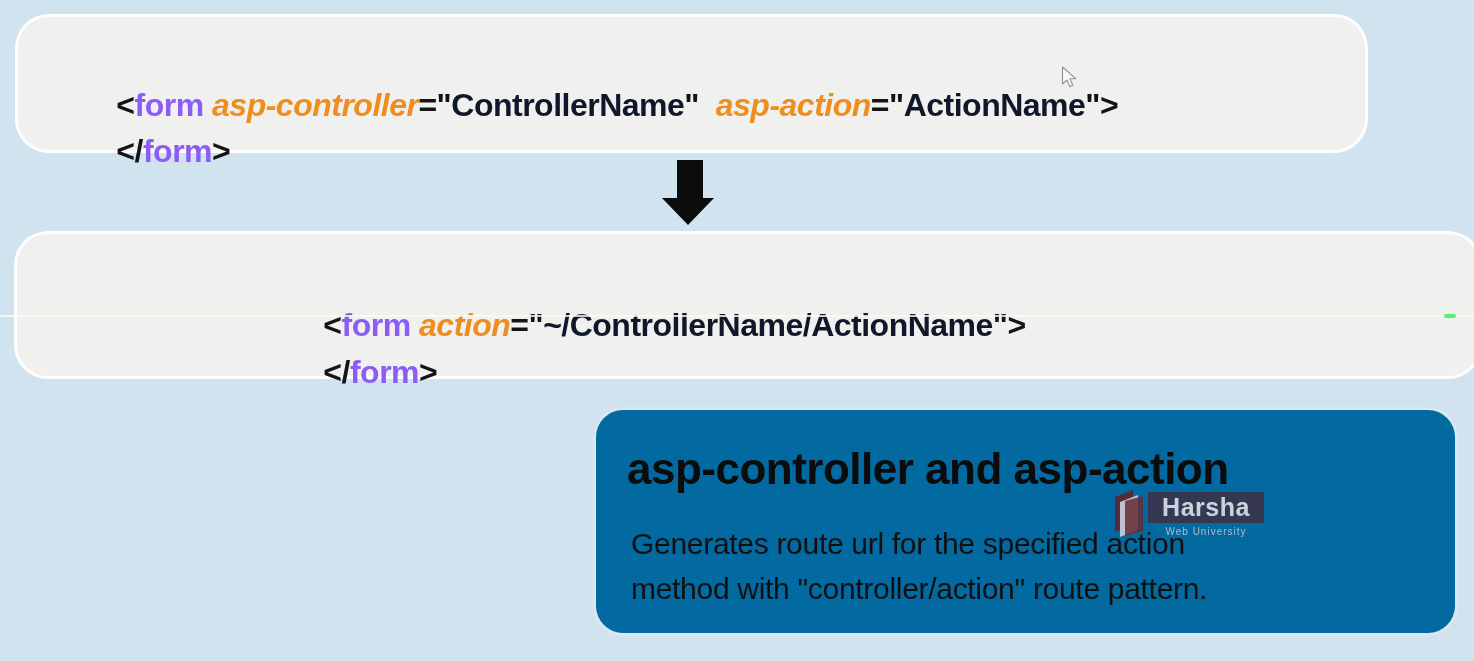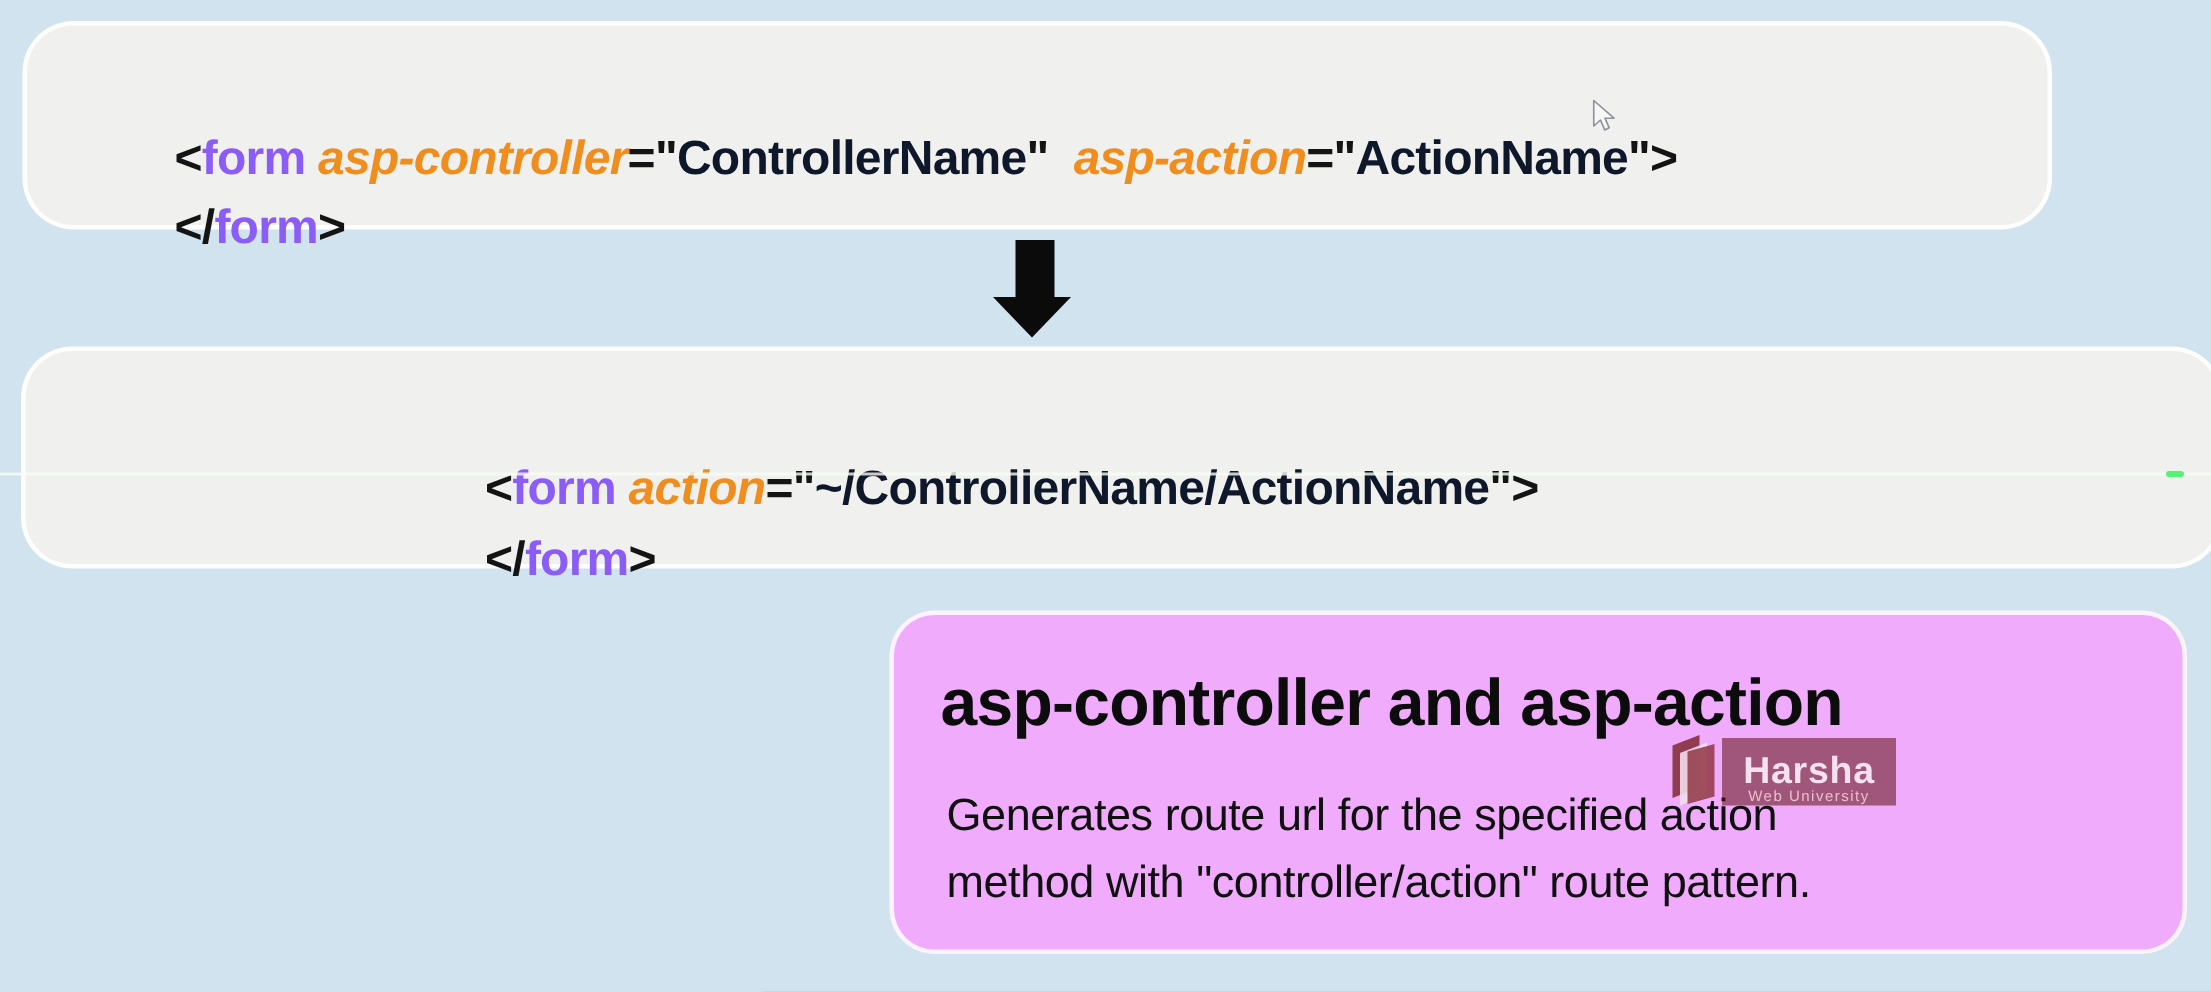--- a/index.html
+++ b/index.html
@@ -37,42 +37,42 @@
     position:absolute;left:0;top:315px;width:1474px;height:2px;
     background:rgba(248,252,242,0.8);
   }
   .scrub-dot{
     position:absolute;left:1444px;top:314px;width:12px;height:4px;
     background:#45ef68;border-radius:2px;opacity:0.9;
   }
   
   .info-box{
     position:absolute;left:593px;top:407px;width:865px;height:229px;
-    background:#f0abfc;border:3px solid rgba(255,255,255,0.85);
+    background:#0369a1;border:3px solid rgba(255,255,255,0.85);
     border-radius:30px;box-sizing:border-box;
   }
   .info-title{
     position:absolute;left:31px;top:34px;
     font-size:44px;font-weight:bold;letter-spacing:-0.5px;color:#0c0c0c;
     white-space:pre;
   }
   .info-desc{
     position:absolute;left:35px;width:800px;
     font-size:30px;color:#101010;letter-spacing:-0.3px;white-space:pre;
   }
   .desc1{top:117px;}
   .desc2{top:162px;}
   
   .wm-harsha{
     position:absolute;left:1112px;top:487px;width:152px;height:60px;
     opacity:0.82;z-index:5;
   }
   .wm-logo{position:absolute;left:0;top:2px;width:34px;height:52px;}
   .wm-band{
-    position:absolute;left:36px;top:5px;width:116px;height:45px;
+    position:absolute;left:36px;top:5px;width:116px;height:31px;
     background:rgba(96,18,18,0.68);
     display:flex;align-items:center;justify-content:center;
   }
   .wm-band-text{
     font-size:25px;font-weight:bold;color:rgba(255,246,246,0.95);
     letter-spacing:0.5px;
   }
   .wm-sub{
     position:absolute;left:36px;top:39px;width:116px;text-align:center;
     font-size:10px;color:rgba(255,226,226,0.8);letter-spacing:1px;

